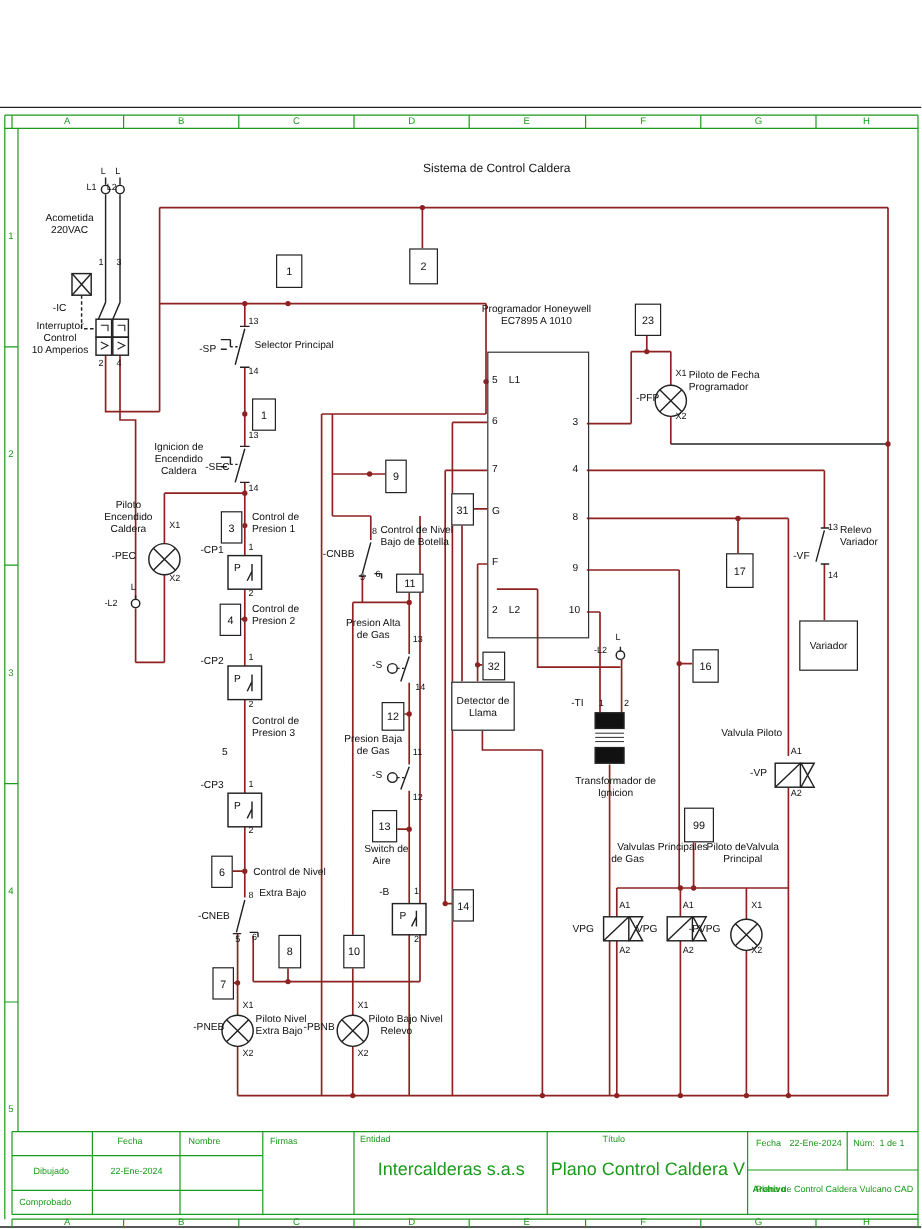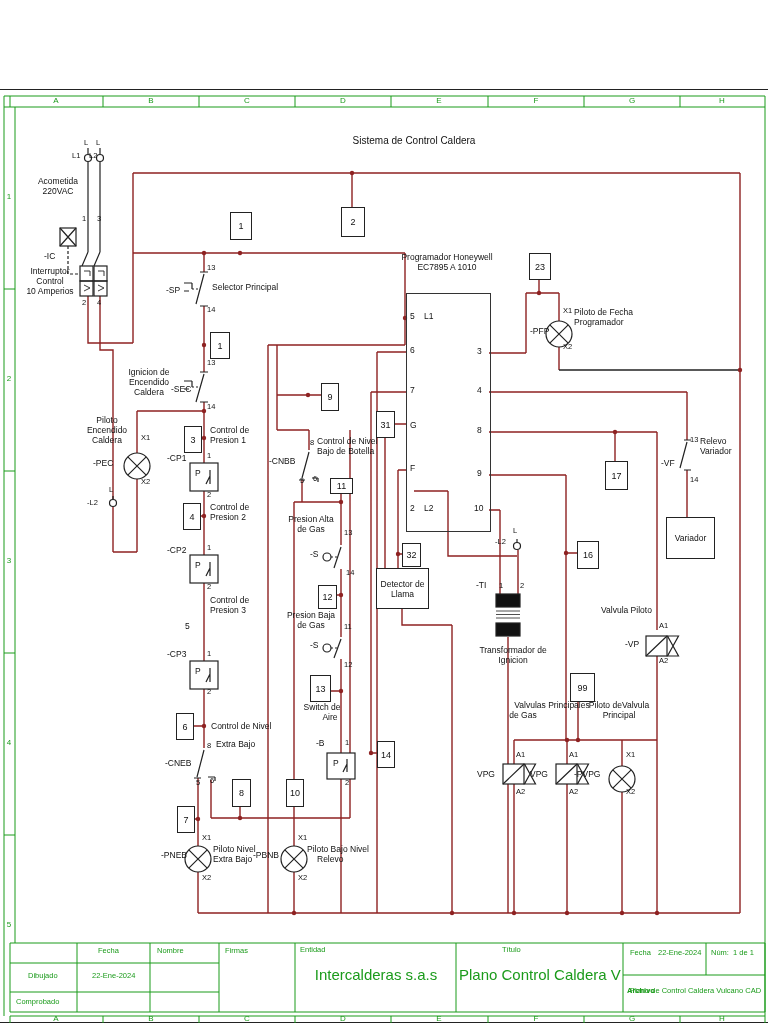--- a/index.html
+++ b/index.html
@@ -292,21 +292,21 @@
 <div class="L c" style="left:311px;top:524px">de Gas</div>
 <div class="L s" style="left:344px;top:528px">13</div>
 <div class="L" style="left:310px;top:549px">-S</div>
 <div class="L s" style="left:346px;top:568px">14</div>
 <div class="L c" style="left:311px;top:610px">Presion Baja</div>
 <div class="L c" style="left:311px;top:620px">de Gas</div>
 <div class="L s" style="left:344px;top:622px">11</div>
 <div class="L" style="left:310px;top:640px">-S</div>
 <div class="L s" style="left:344px;top:660px">12</div>
 <div class="L c" style="left:322px;top:702px">Switch de</div>
-<div class="L c" style="left:330px;top:712px">Aire</div>
+<div class="L c" style="left:318px;top:712px">Aire</div>
 <div class="L" style="left:316px;top:738px">-B</div>
 <div class="L s" style="left:345px;top:738px">1</div>
 <div class="L" style="left:333px;top:758px">P</div>
 <div class="L s" style="left:345px;top:778px">2</div>
 
 <div class="L c" style="left:447px;top:252px">Programador Honeywell</div>
 <div class="L c" style="left:447px;top:262px">EC7895 A 1010</div>
 <div class="prog" style="left:406px;top:293px;width:83px;height:237px"></div>
 <div class="L" style="left:410px;top:311px">5</div>
 <div class="L" style="left:424px;top:311px">L1</div>

